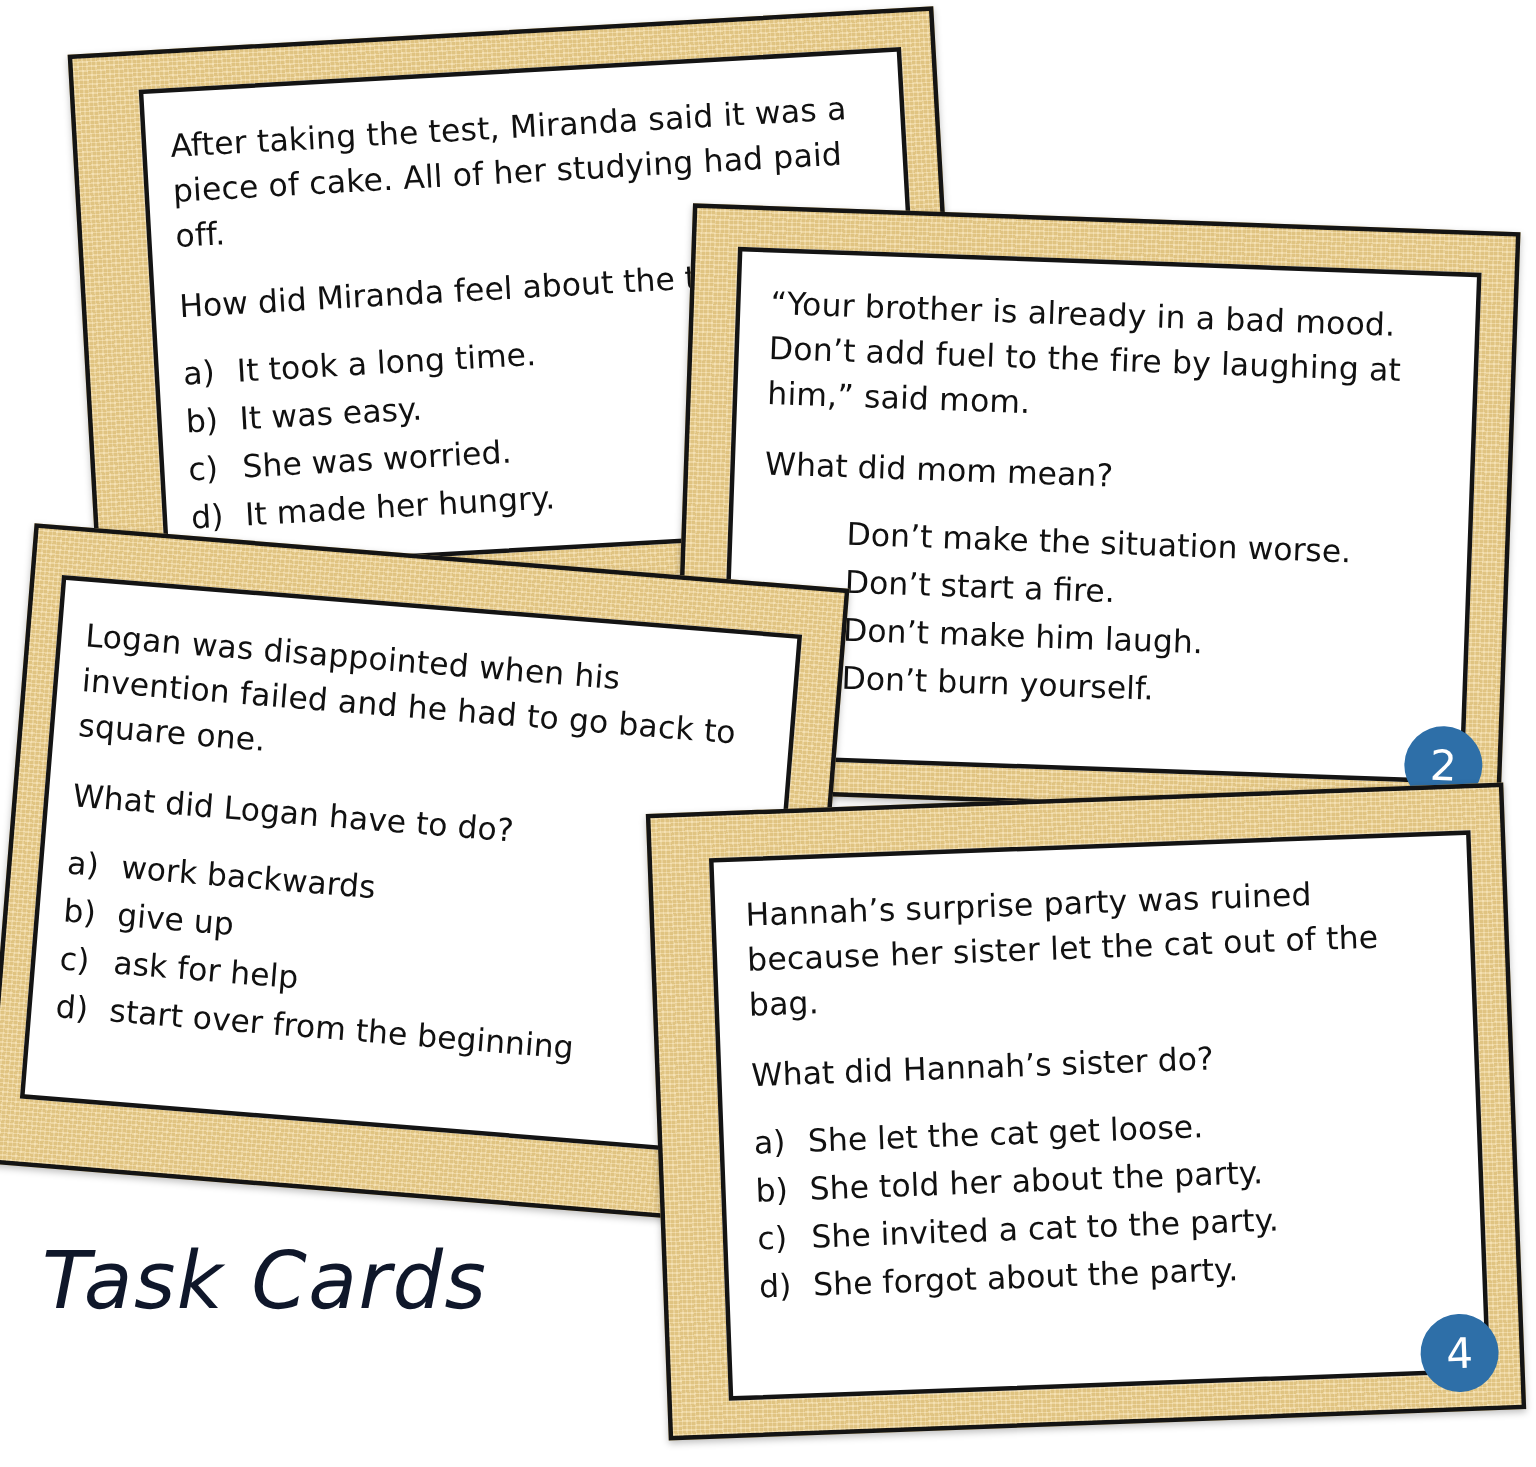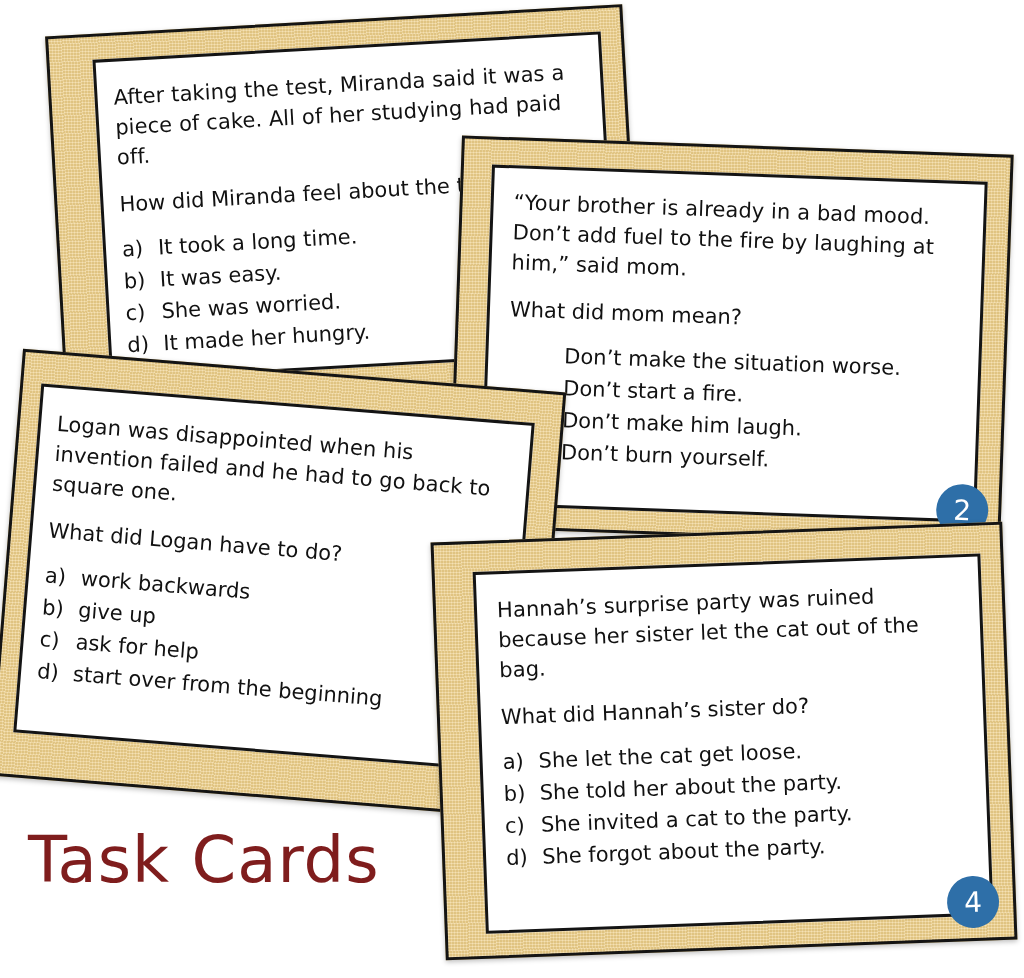--- a/index.html
+++ b/index.html
@@ -128,26 +128,27 @@
   }
   #card4 .card-inner { left: 38px; top: 28px; right: 20px; bottom: 22px; }
   #card4 .card-text  { padding-top: 22px; padding-left: 20px; padding-right: 14px; }
   #card4 .badge { right: 14px; bottom: 10px; }
 
   
   #title {
     position: absolute;
     left: 28px;
     top: 828px;
-    font-size: 64px;
+    font-size: 53px;
     line-height: 1;
-    color: #7f1d1d;
+    color: #0f172a;
     letter-spacing: 1px;
     font-family: "DejaVu Sans", sans-serif;
     z-index: 6;
+    font-style: italic;
   }
 </style>
 </head>
 <body>
 
 <div class="stage">
 
   <div class="card" id="card1">
     <div class="card-inner">
       <div class="card-text">

